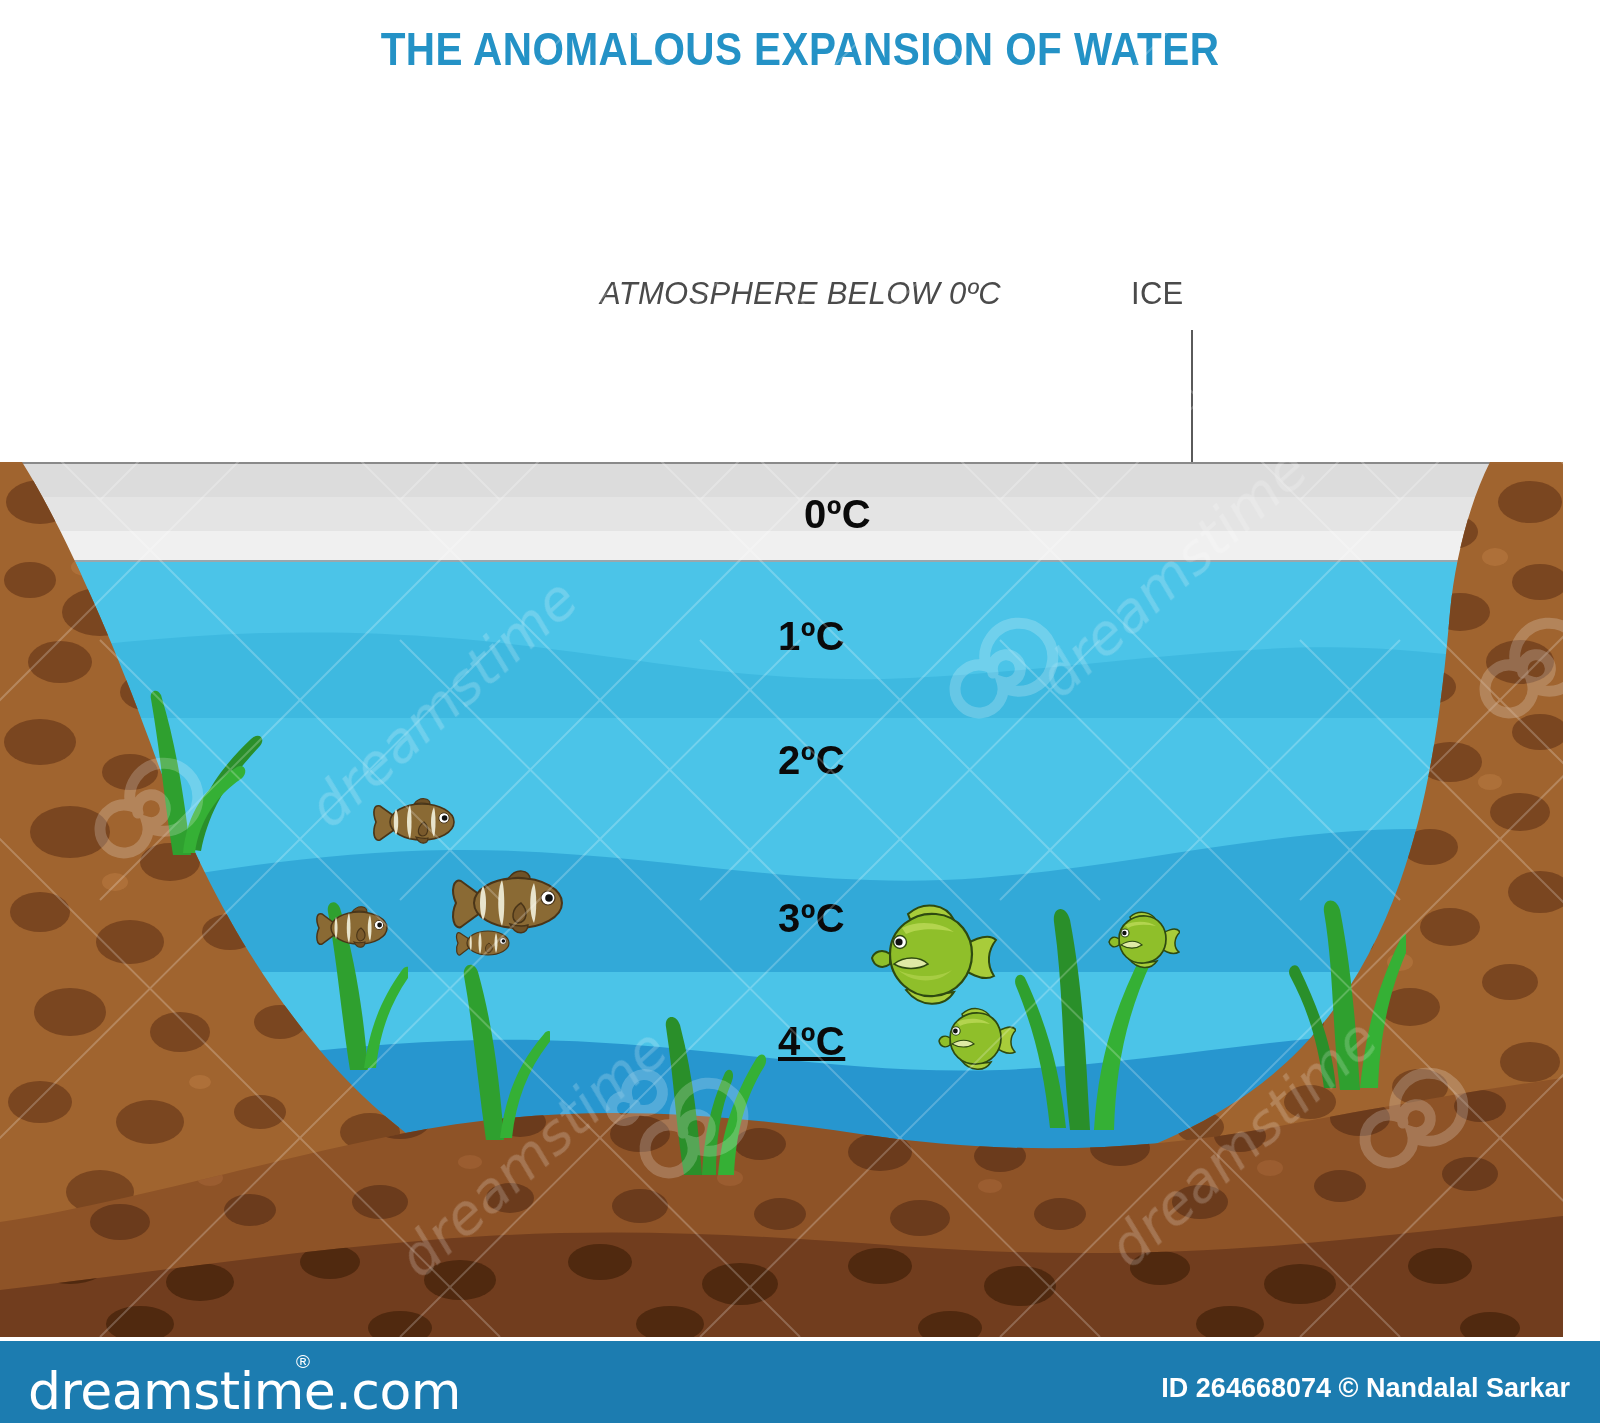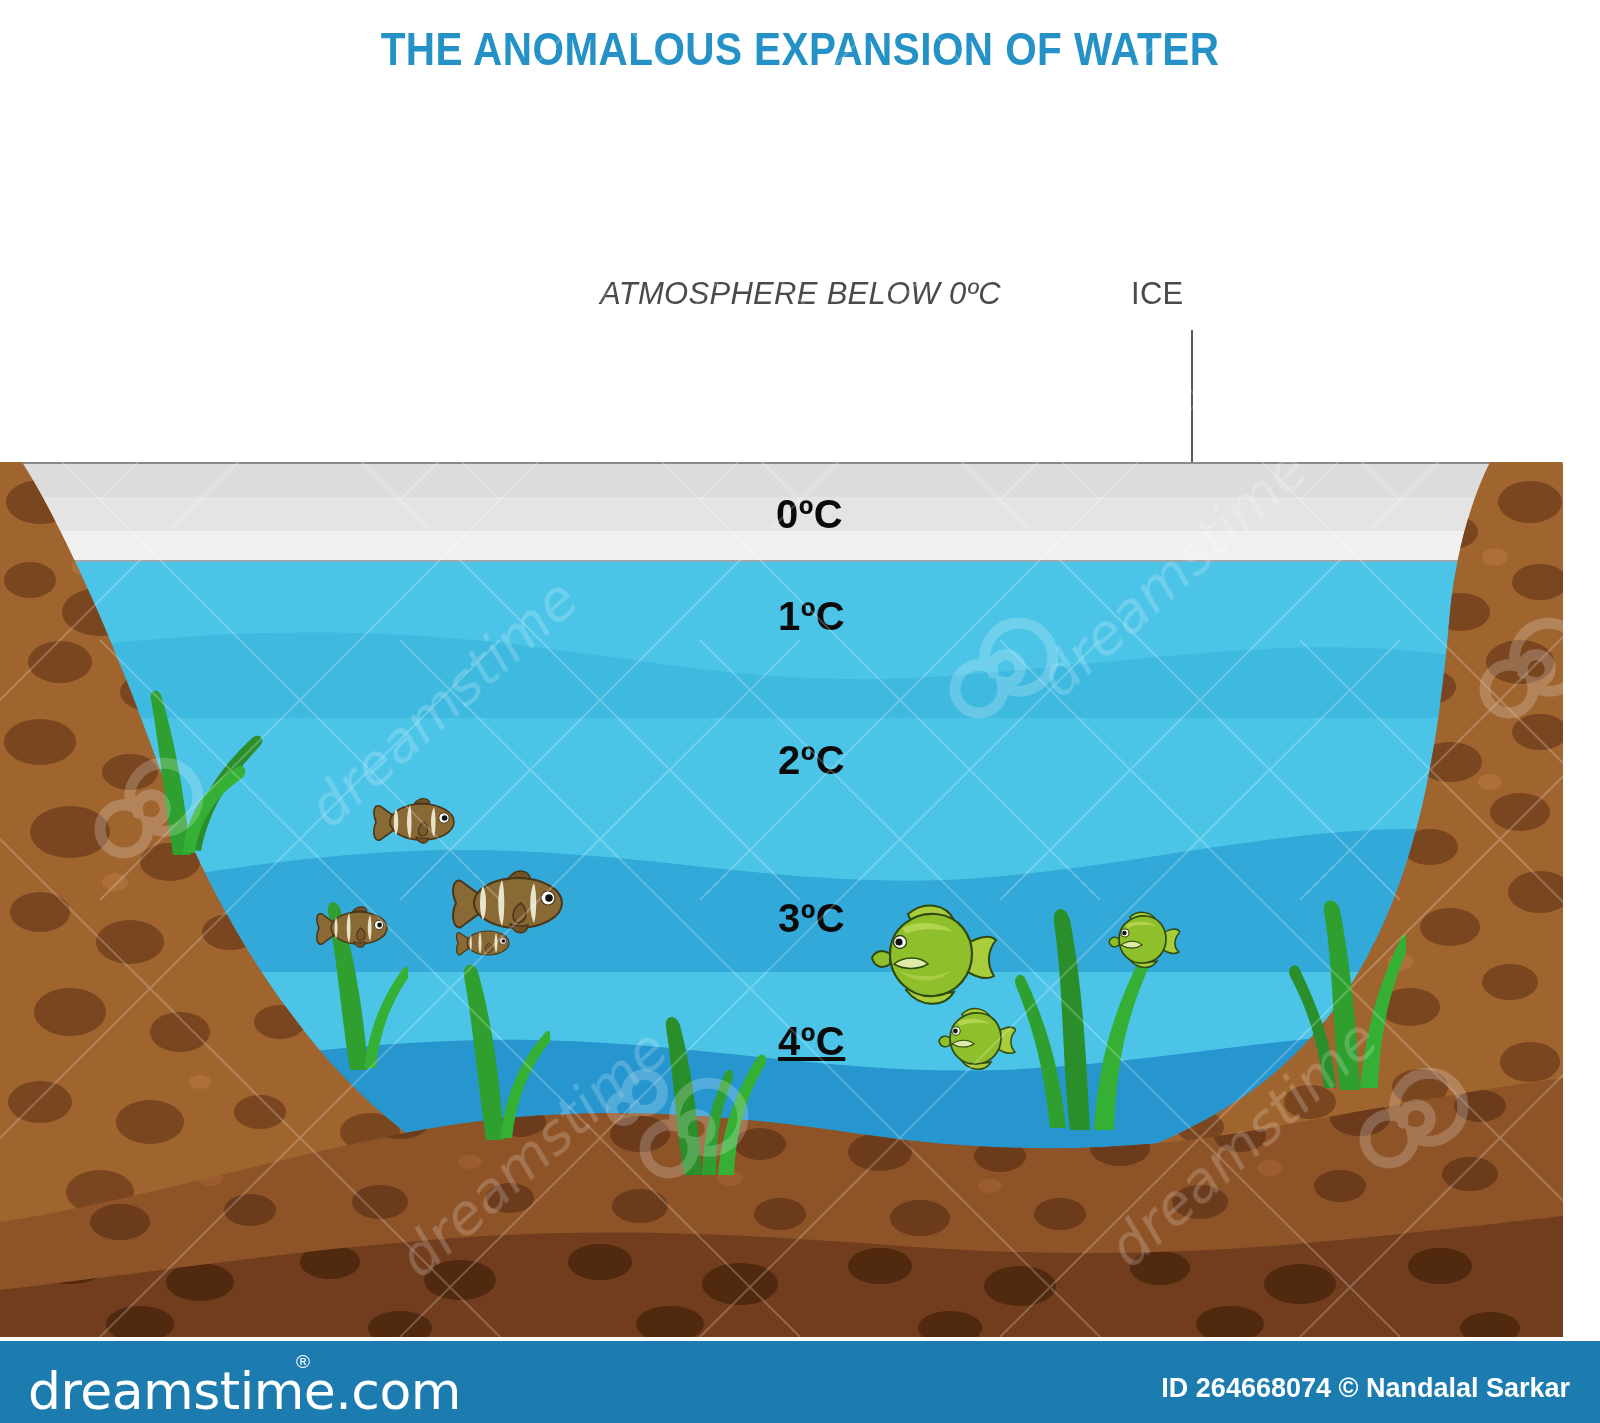--- a/index.html
+++ b/index.html
@@ -442,22 +442,22 @@
         <path d="M13,33 C8,29 4,32 3,36 C4,40 8,43 13,39 Z" fill="#8fbf2a" stroke="#2e4a10" stroke-width="1.4"></path>
         <path d="M19,19 C29,14 43,15 50,20 C40,18 29,18 22,22 Z" fill="#bcd957" opacity=".8"></path>
         <ellipse cx="19" cy="27" rx="4" ry="4" fill="#fff" stroke="#2e4a10" stroke-width="1.1"></ellipse>
         <circle cx="18.4" cy="27" r="2.2" fill="#111"></circle>
         <path d="M15,39 C22,34 31,34 36,39 C30,43 22,43 15,39 Z" fill="#dfeaa6" stroke="#2e4a10" stroke-width="1.2"></path>
       </svg>
     </div>
 
   </div>
 
-  <div class="temp" style="left:776px;top:492px;">0ºC</div>
-  <div class="temp" style="left:778px;top:594px;">1ºC</div>
+  <div class="temp" style="left:804px;top:492px;">0ºC</div>
+  <div class="temp" style="left:778px;top:614px;">1ºC</div>
   <div class="temp" style="left:778px;top:738px;">2ºC</div>
   <div class="temp" style="left:778px;top:896px;">3ºC</div>
   <div class="temp" style="left:778px;top:1019px;text-decoration:underline;">4ºC</div>
 
   <div class="wm">
     <svg width="1600" height="1337" viewBox="0 0 1600 1337">
       <g stroke="#ffffff" stroke-width="2" opacity="0.45" fill="none">
         <path d="M-200,500 L500,-200 M100,500 L800,-200 M400,500 L1100,-200 M700,500 L1400,-200 M1000,500 L1700,-200 M1300,500 L2000,-200"></path>
         <path d="M-200,900 L500,200 M100,900 L800,200 M400,900 L1100,200 M700,900 L1400,200 M1000,900 L1700,200 M1300,900 L2000,200"></path>
         <path d="M-200,1337 L500,640 M100,1337 L800,640 M400,1337 L1100,640 M700,1337 L1400,640 M1000,1337 L1700,640 M1300,1337 L2000,640"></path>

